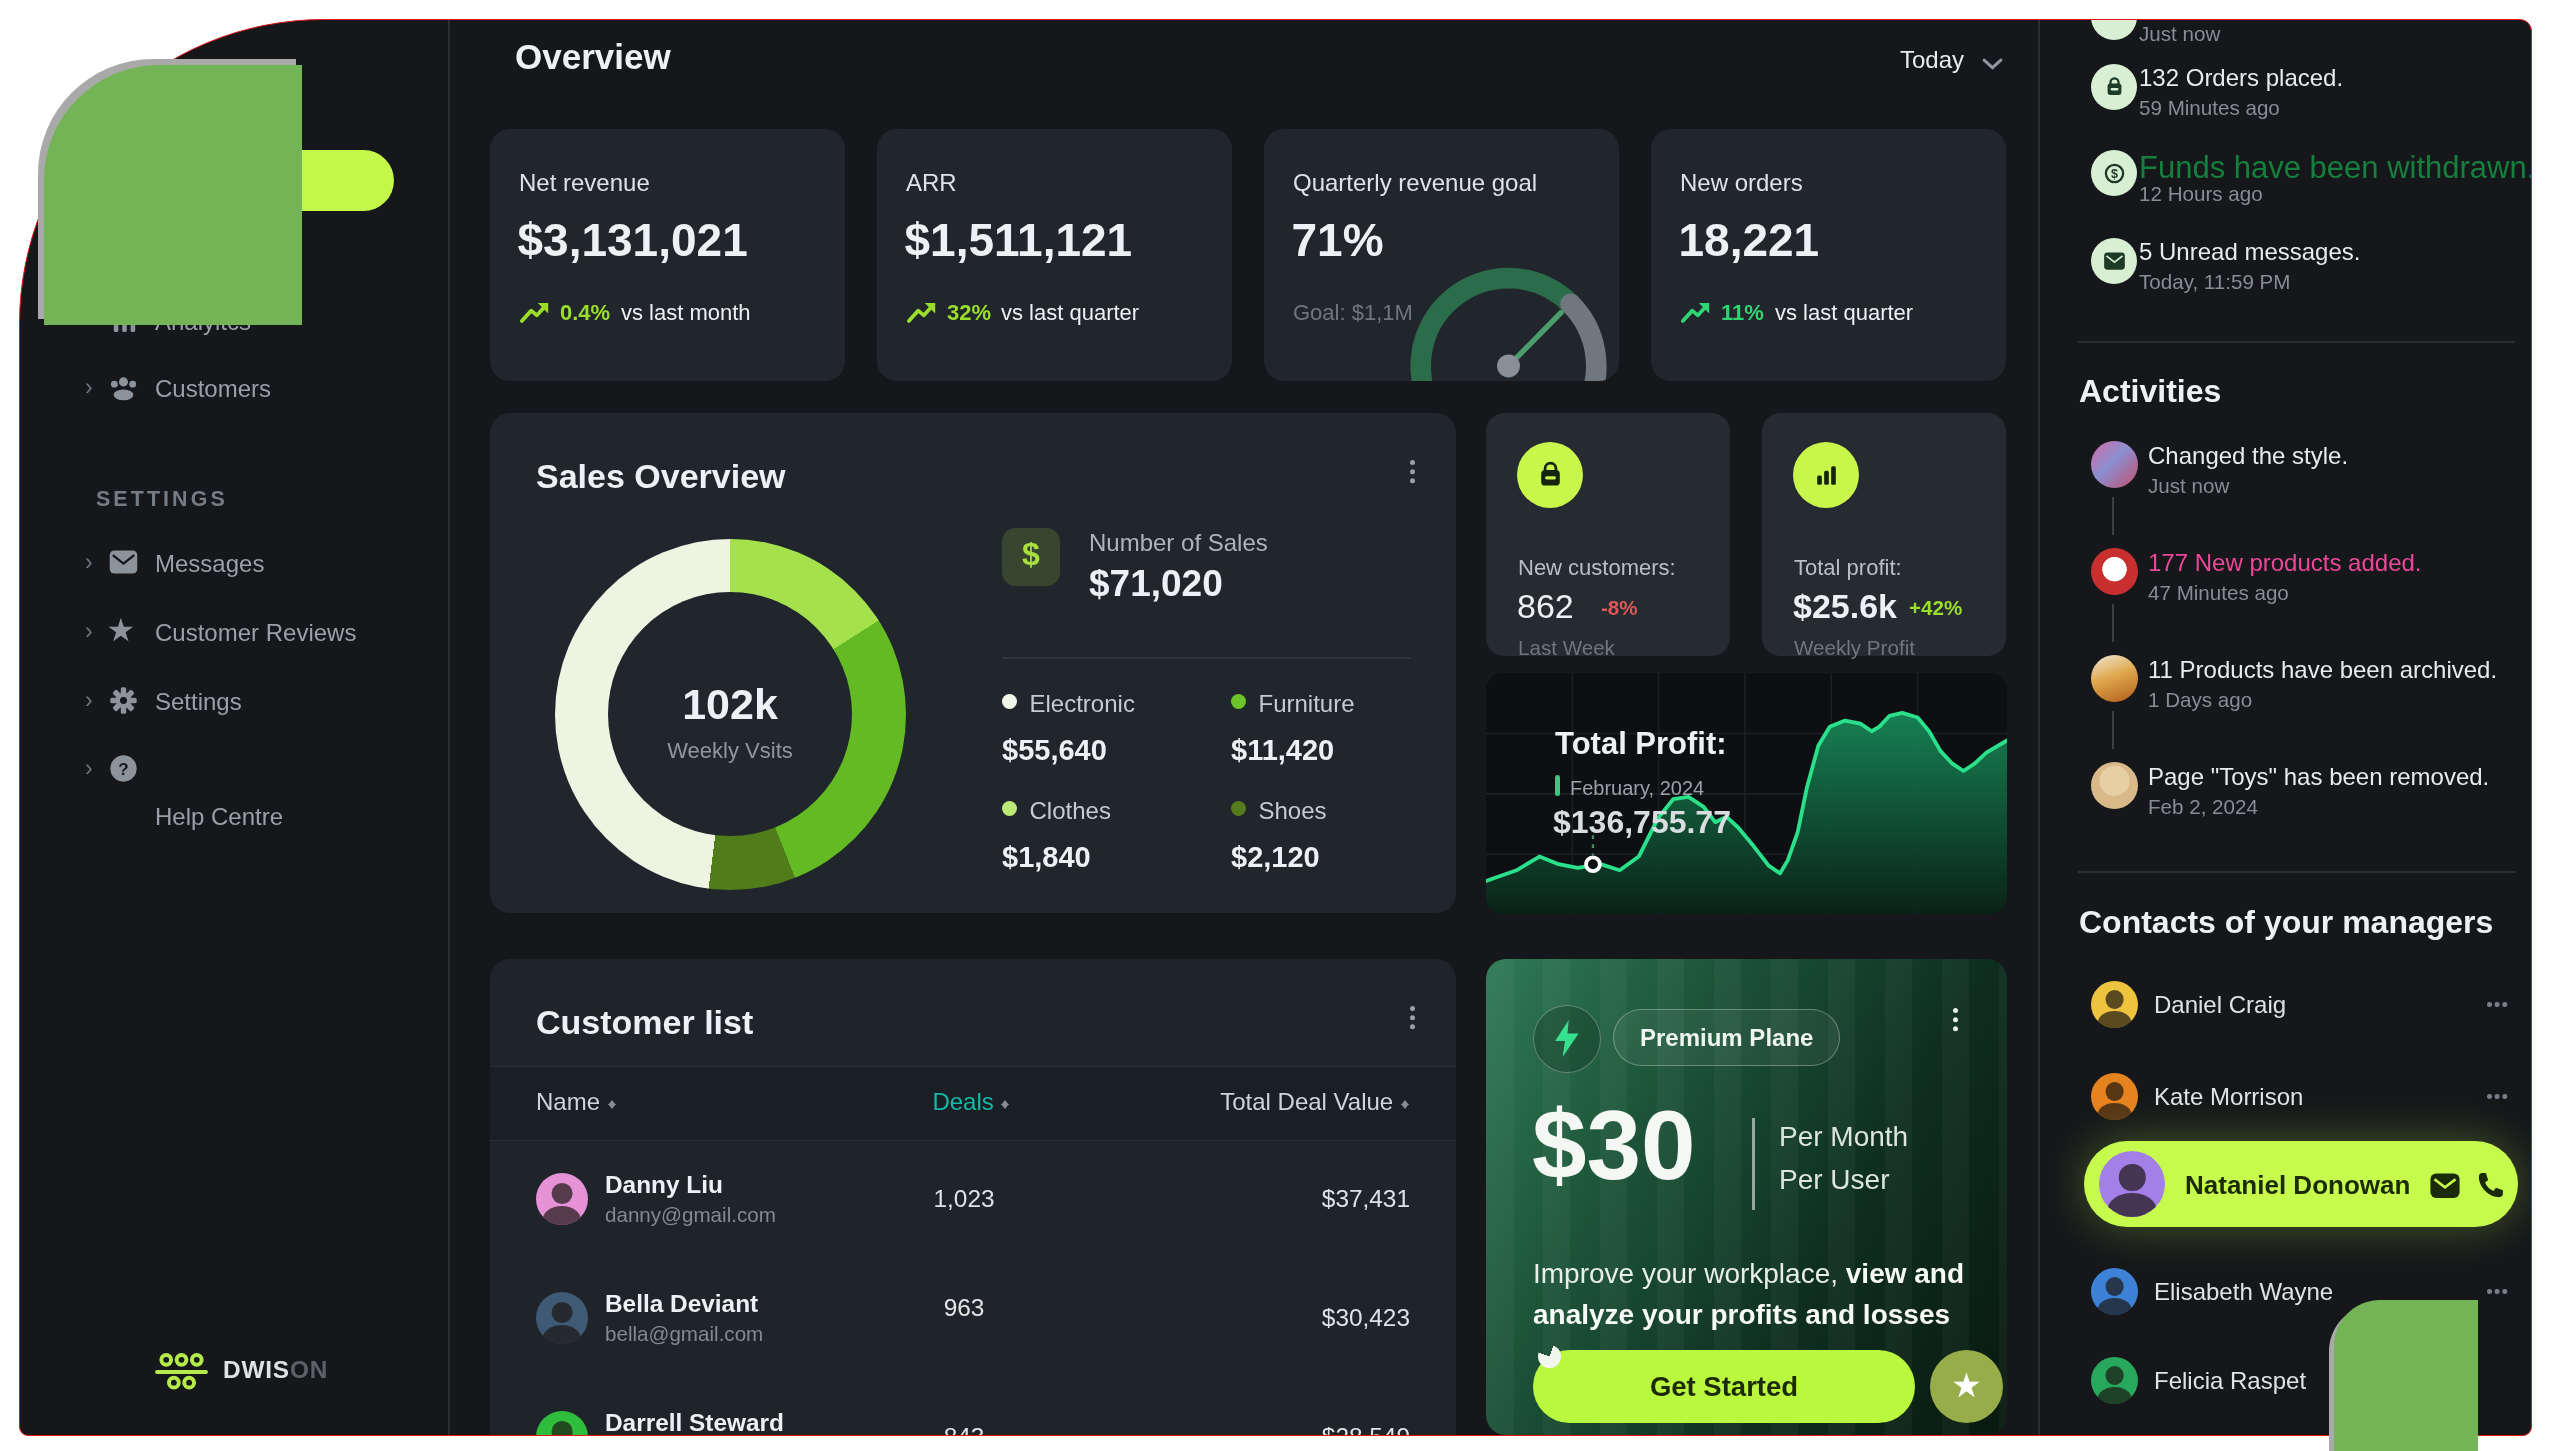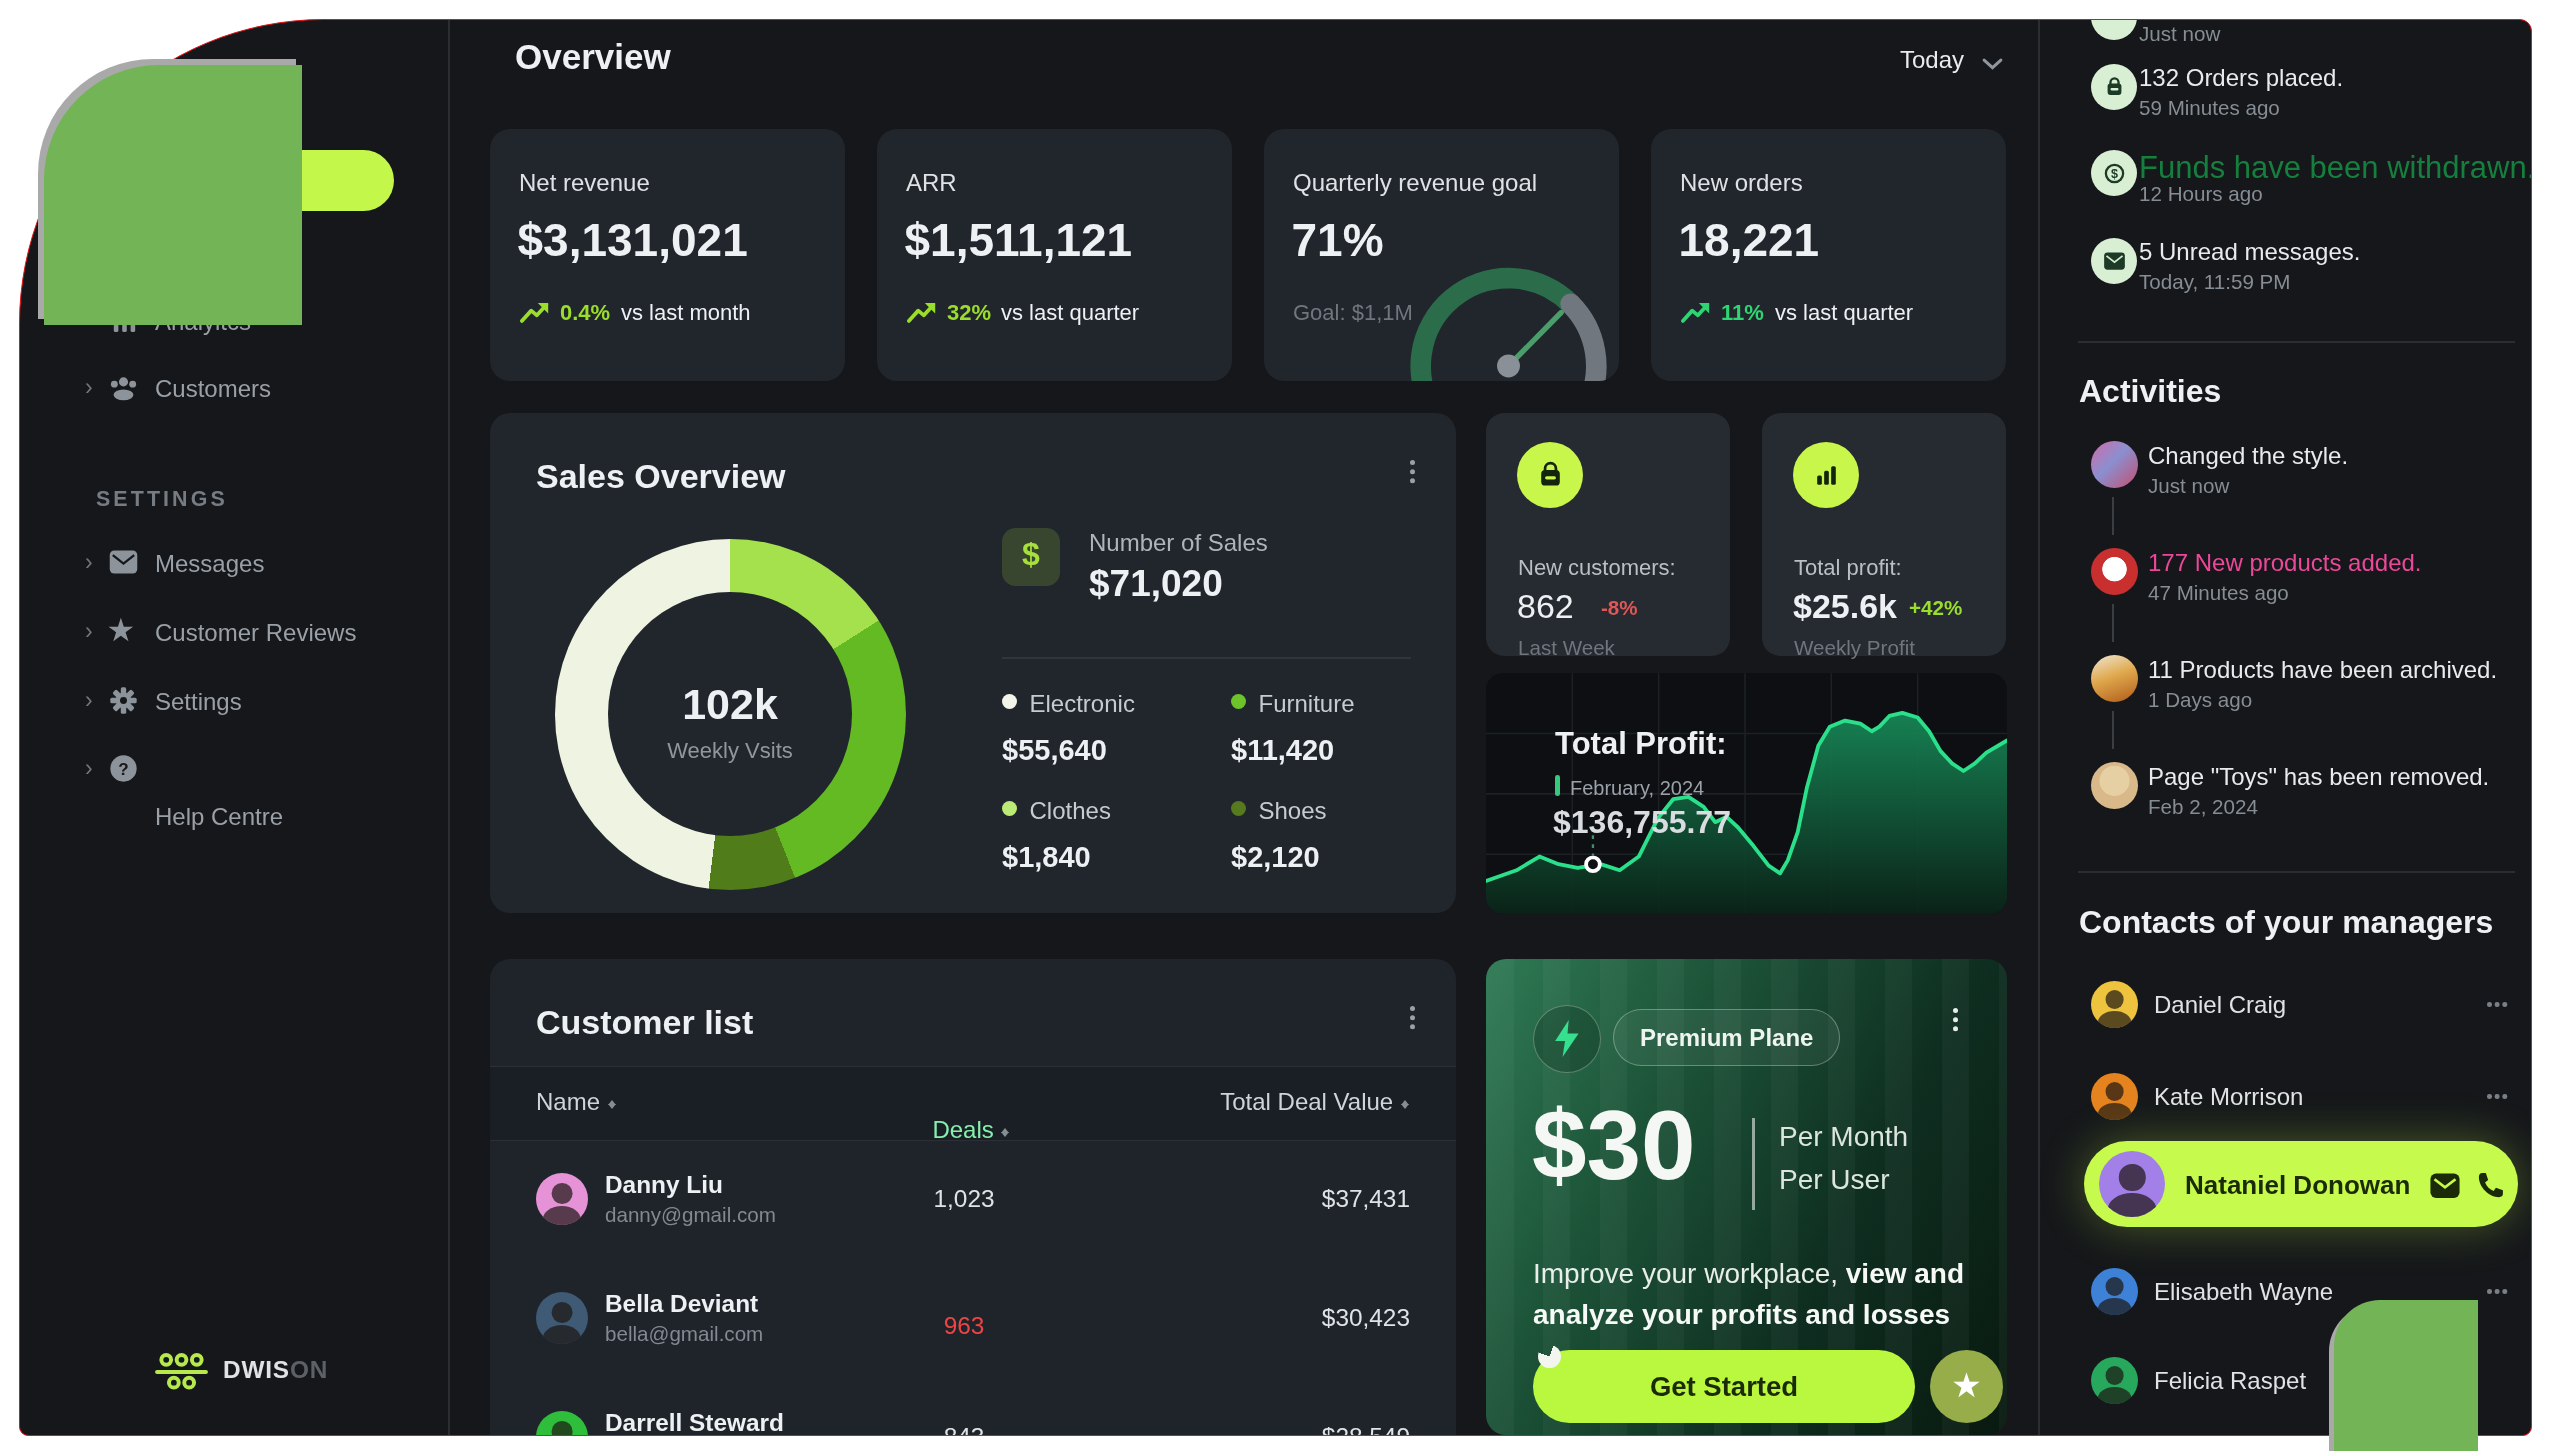--- a/index.html
+++ b/index.html
@@ -285,41 +285,41 @@
     </div>
 
     <div class="abs" style="left:470px;top:939px;width:966px;height:476px;background:#1f242a;border-radius:20px 20px 0 0;overflow:hidden;">
       <span class="abs t" style="left:46px;top:44px;font-size:34px;font-weight:bold;">Customer list</span>
       <div class="abs kebab" style="left:920px;top:47px;"></div>
 
       <div class="abs" style="left:0;top:107px;width:966px;height:73px;background:#1a1f25;border-top:1.5px solid #2c3036;border-bottom:1.5px solid #2c3036;">
         <span class="abs" style="left:46px;top:21.4px;font-size:24px;color:#cfd4d8;">
           <span>Name</span><span class="sort"></span>
         </span>
-        <span class="abs" style="left:367px;top:21.4px;width:229px;text-align:center;font-size:24px;color:#86efac;margin-top:28px;">
+        <span class="abs" style="left:367px;top:21.4px;width:229px;text-align:center;font-size:24px;color:#14b8a6;">
           <span>Deals</span><span class="sort"></span>
         </span>
         <span class="abs" style="left:691px;top:21.4px;width:229px;text-align:right;font-size:24px;color:#cfd4d8;">
           <span>Total Deal Value</span><span class="sort"></span>
         </span>
       </div>
 
       <div class="abs" style="left:0;top:180px;width:966px;height:119px;">
         <div class="abs avatar person" style="left: 46px; top: 34px; width: 52px; height: 52px; background: rgb(229, 146, 214);"></div>
         <span class="abs t" style="left:115px;top:32px;font-size:24.4px;font-weight:bold;">Danny Liu</span>
         <span class="abs" style="left:115px;top:64px;font-size:20.6px;color:#828990;">danny@gmail.com</span>
         <span class="abs" style="left:367px;top:46px;width:214px;text-align:center;font-size:24.4px;color:#dfe3e6;">1,023</span>
         <span class="abs" style="left:691px;top:46px;width:229px;text-align:right;font-size:24.4px;color:#dfe3e6;">$37,431</span>
       </div>
 
       <div class="abs" style="left:0;top:299px;width:966px;height:119px;">
         <div class="abs avatar person" style="left: 46px; top: 34px; width: 52px; height: 52px; background: rgb(63, 90, 116);"></div>
         <span class="abs t" style="left:115px;top:32px;font-size:24.4px;font-weight:bold;">Bella Deviant</span>
         <span class="abs" style="left:115px;top:64px;font-size:20.6px;color:#828990;">bella@gmail.com</span>
-        <span class="abs" style="left:367px;top:54px;width:214px;text-align:center;font-size:24.4px;color:#ef4444;">963</span>
+        <span class="abs" style="left:367px;top:36px;width:214px;text-align:center;font-size:24.4px;color:#e5e5e5;">963</span>
         <span class="abs" style="left:691px;top:46px;width:229px;text-align:right;font-size:24.4px;color:#dfe3e6;">$30,423</span>
       </div>
 
       <div class="abs" style="left:0;top:418px;width:966px;height:119px;">
         <div class="abs avatar person" style="left: 46px; top: 34px; width: 52px; height: 52px; background: rgb(47, 190, 59);"></div>
         <span class="abs t" style="left:115px;top:32px;font-size:24.4px;font-weight:bold;">Darrell Steward</span>
 
         <span class="abs" style="left:367px;top:46px;width:214px;text-align:center;font-size:24.4px;color:#dfe3e6;">843</span>
         <span class="abs" style="left:691px;top:46px;width:229px;text-align:right;font-size:24.4px;color:#dfe3e6;">$28,549</span>
       </div>

